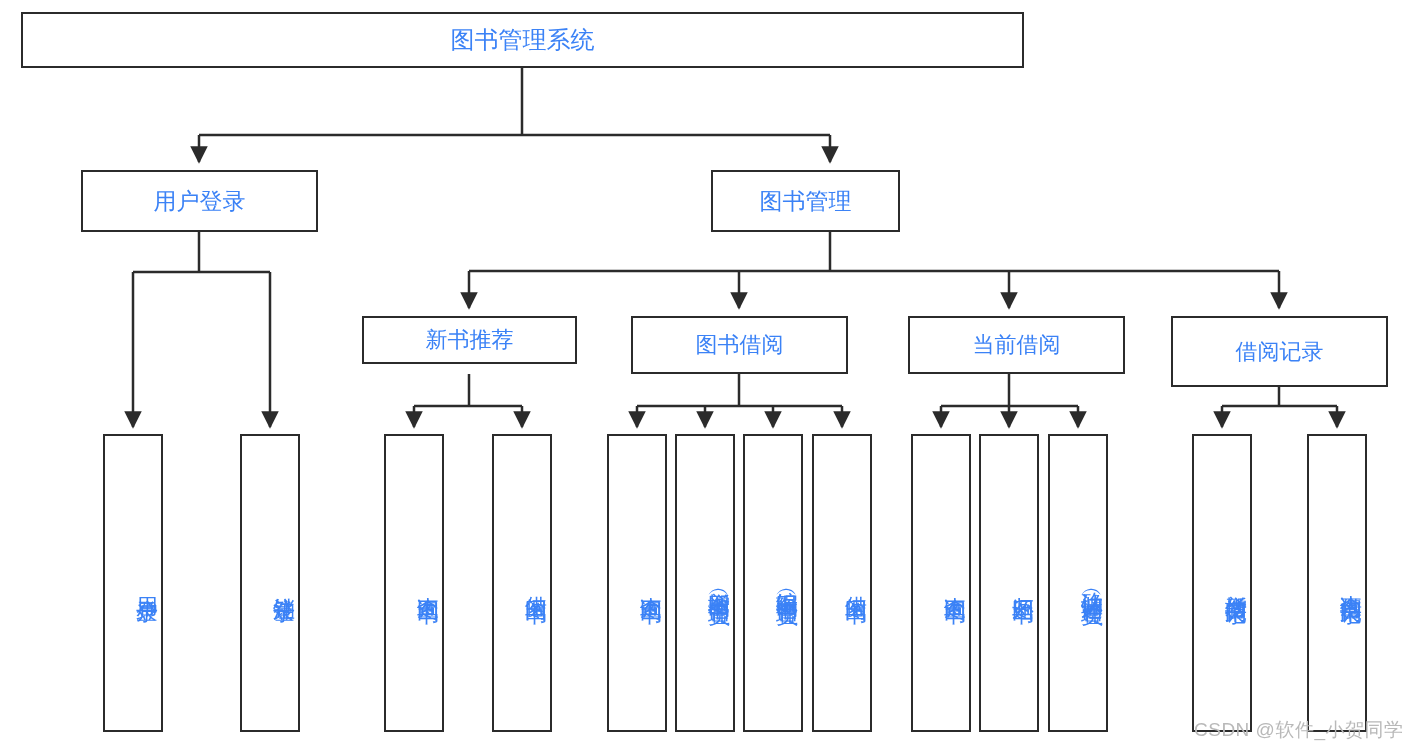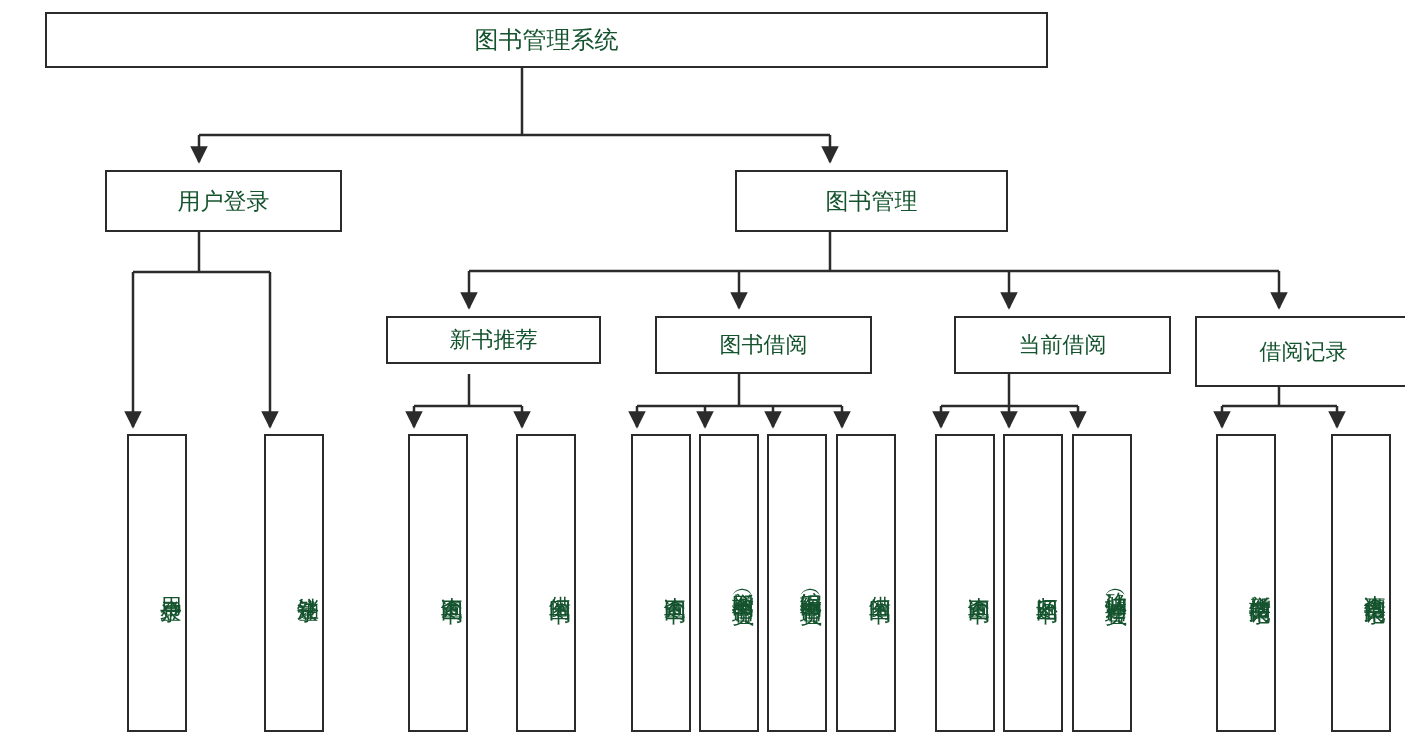--- a/index.html
+++ b/index.html
@@ -27,24 +27,23 @@
     pointer-events: none;
   }
   .node {
     position: absolute;
     box-sizing: border-box;
     background: #ffffff;
     border: 2px solid #2b2b2b;
     display: flex;
     align-items: center;
     justify-content: center;
-    color: #14532d;
+    color: #3b82f6;
     text-align: center;
     line-height: 1.25;
-    margin-left: 24px;
   }
   .node.root {
     font-size: 24px;
   }
   .node.level2 {
     font-size: 23px;
   }
   .node.level3 {
     font-size: 22px;
   }
@@ -123,31 +122,31 @@
     </g>
   </svg>
 
   <div class="node root" style="left:21px; top:12px; width:1003px; height:56px;">
     <span>图书管理系统</span>
   </div>
 
   <div class="node level2" style="left:81px; top:170px; width:237px; height:62px;">
     <span>用户登录</span>
   </div>
-  <div class="node level2" style="left:711px; top:170px; width:273px; height:62px;">
+  <div class="node level2" style="left:711px; top:170px; width:189px; height:62px;">
     <span>图书管理</span>
   </div>
 
   <div class="node level3" style="left:362px; top:316px; width:215px; height:48px;">
     <span>新书推荐</span>
   </div>
   <div class="node level3" style="left:631px; top:316px; width:217px; height:58px;">
     <span>图书借阅</span>
   </div>
-  <div class="node level3" style="left:930px; top:316px; width:217px; height:58px;">
+  <div class="node level3" style="left:908px; top:316px; width:217px; height:58px;">
     <span>当前借阅</span>
   </div>
   <div class="node level3" style="left:1171px; top:316px; width:217px; height:71px;">
     <span>借阅记录</span>
   </div>
 
   <div class="node leaf" style="left:103px; top:434px; width:60px; height:298px;">
     <span class="leaf-text">用户登录</span>
   </div>
   <div class="node leaf" style="left:240px; top:434px; width:60px; height:298px;">
@@ -184,14 +183,15 @@
     <span class="leaf-text">确认归还（管理员）</span>
   </div>
 
   <div class="node leaf" style="left:1192px; top:434px; width:60px; height:298px;">
     <span class="leaf-text">新增借阅记录</span>
   </div>
   <div class="node leaf" style="left:1307px; top:434px; width:60px; height:298px;">
     <span class="leaf-text">查询借阅记录</span>
   </div>
 
+  <div class="watermark" style="left:1194px; top:717px;">CSDN @软件_小贺同学</div>
 
 </div>
 
 </body></html>

